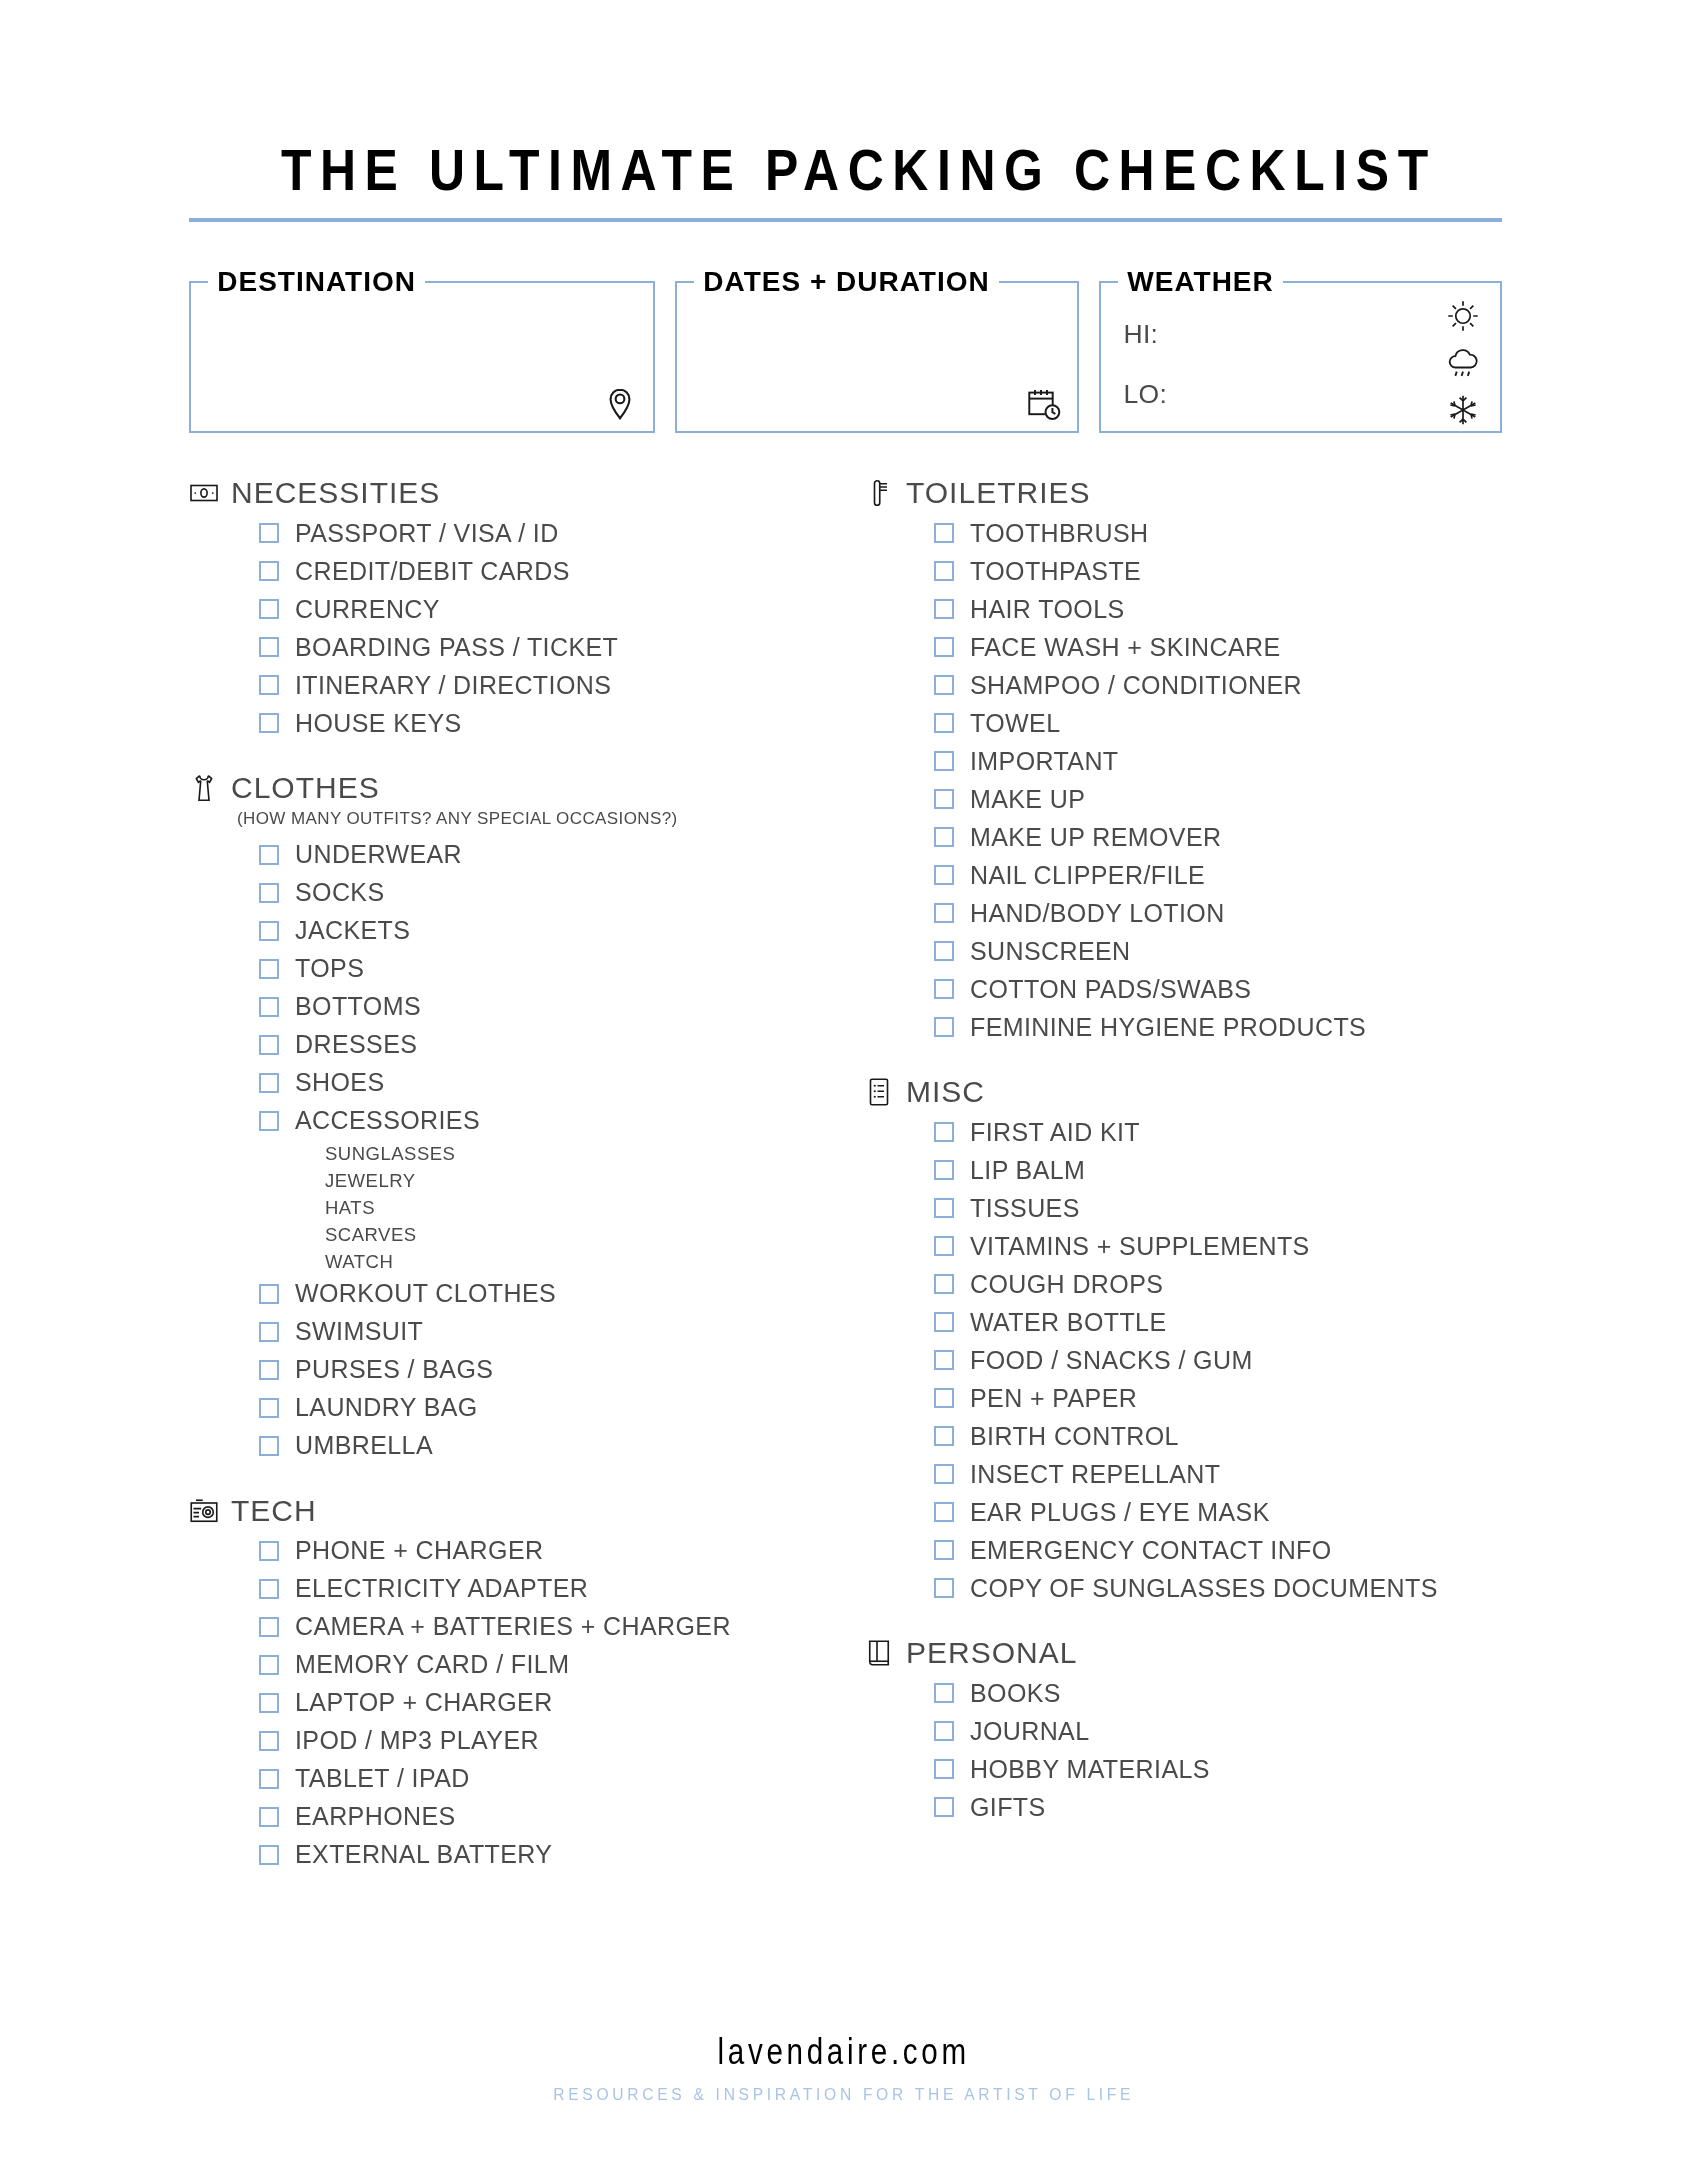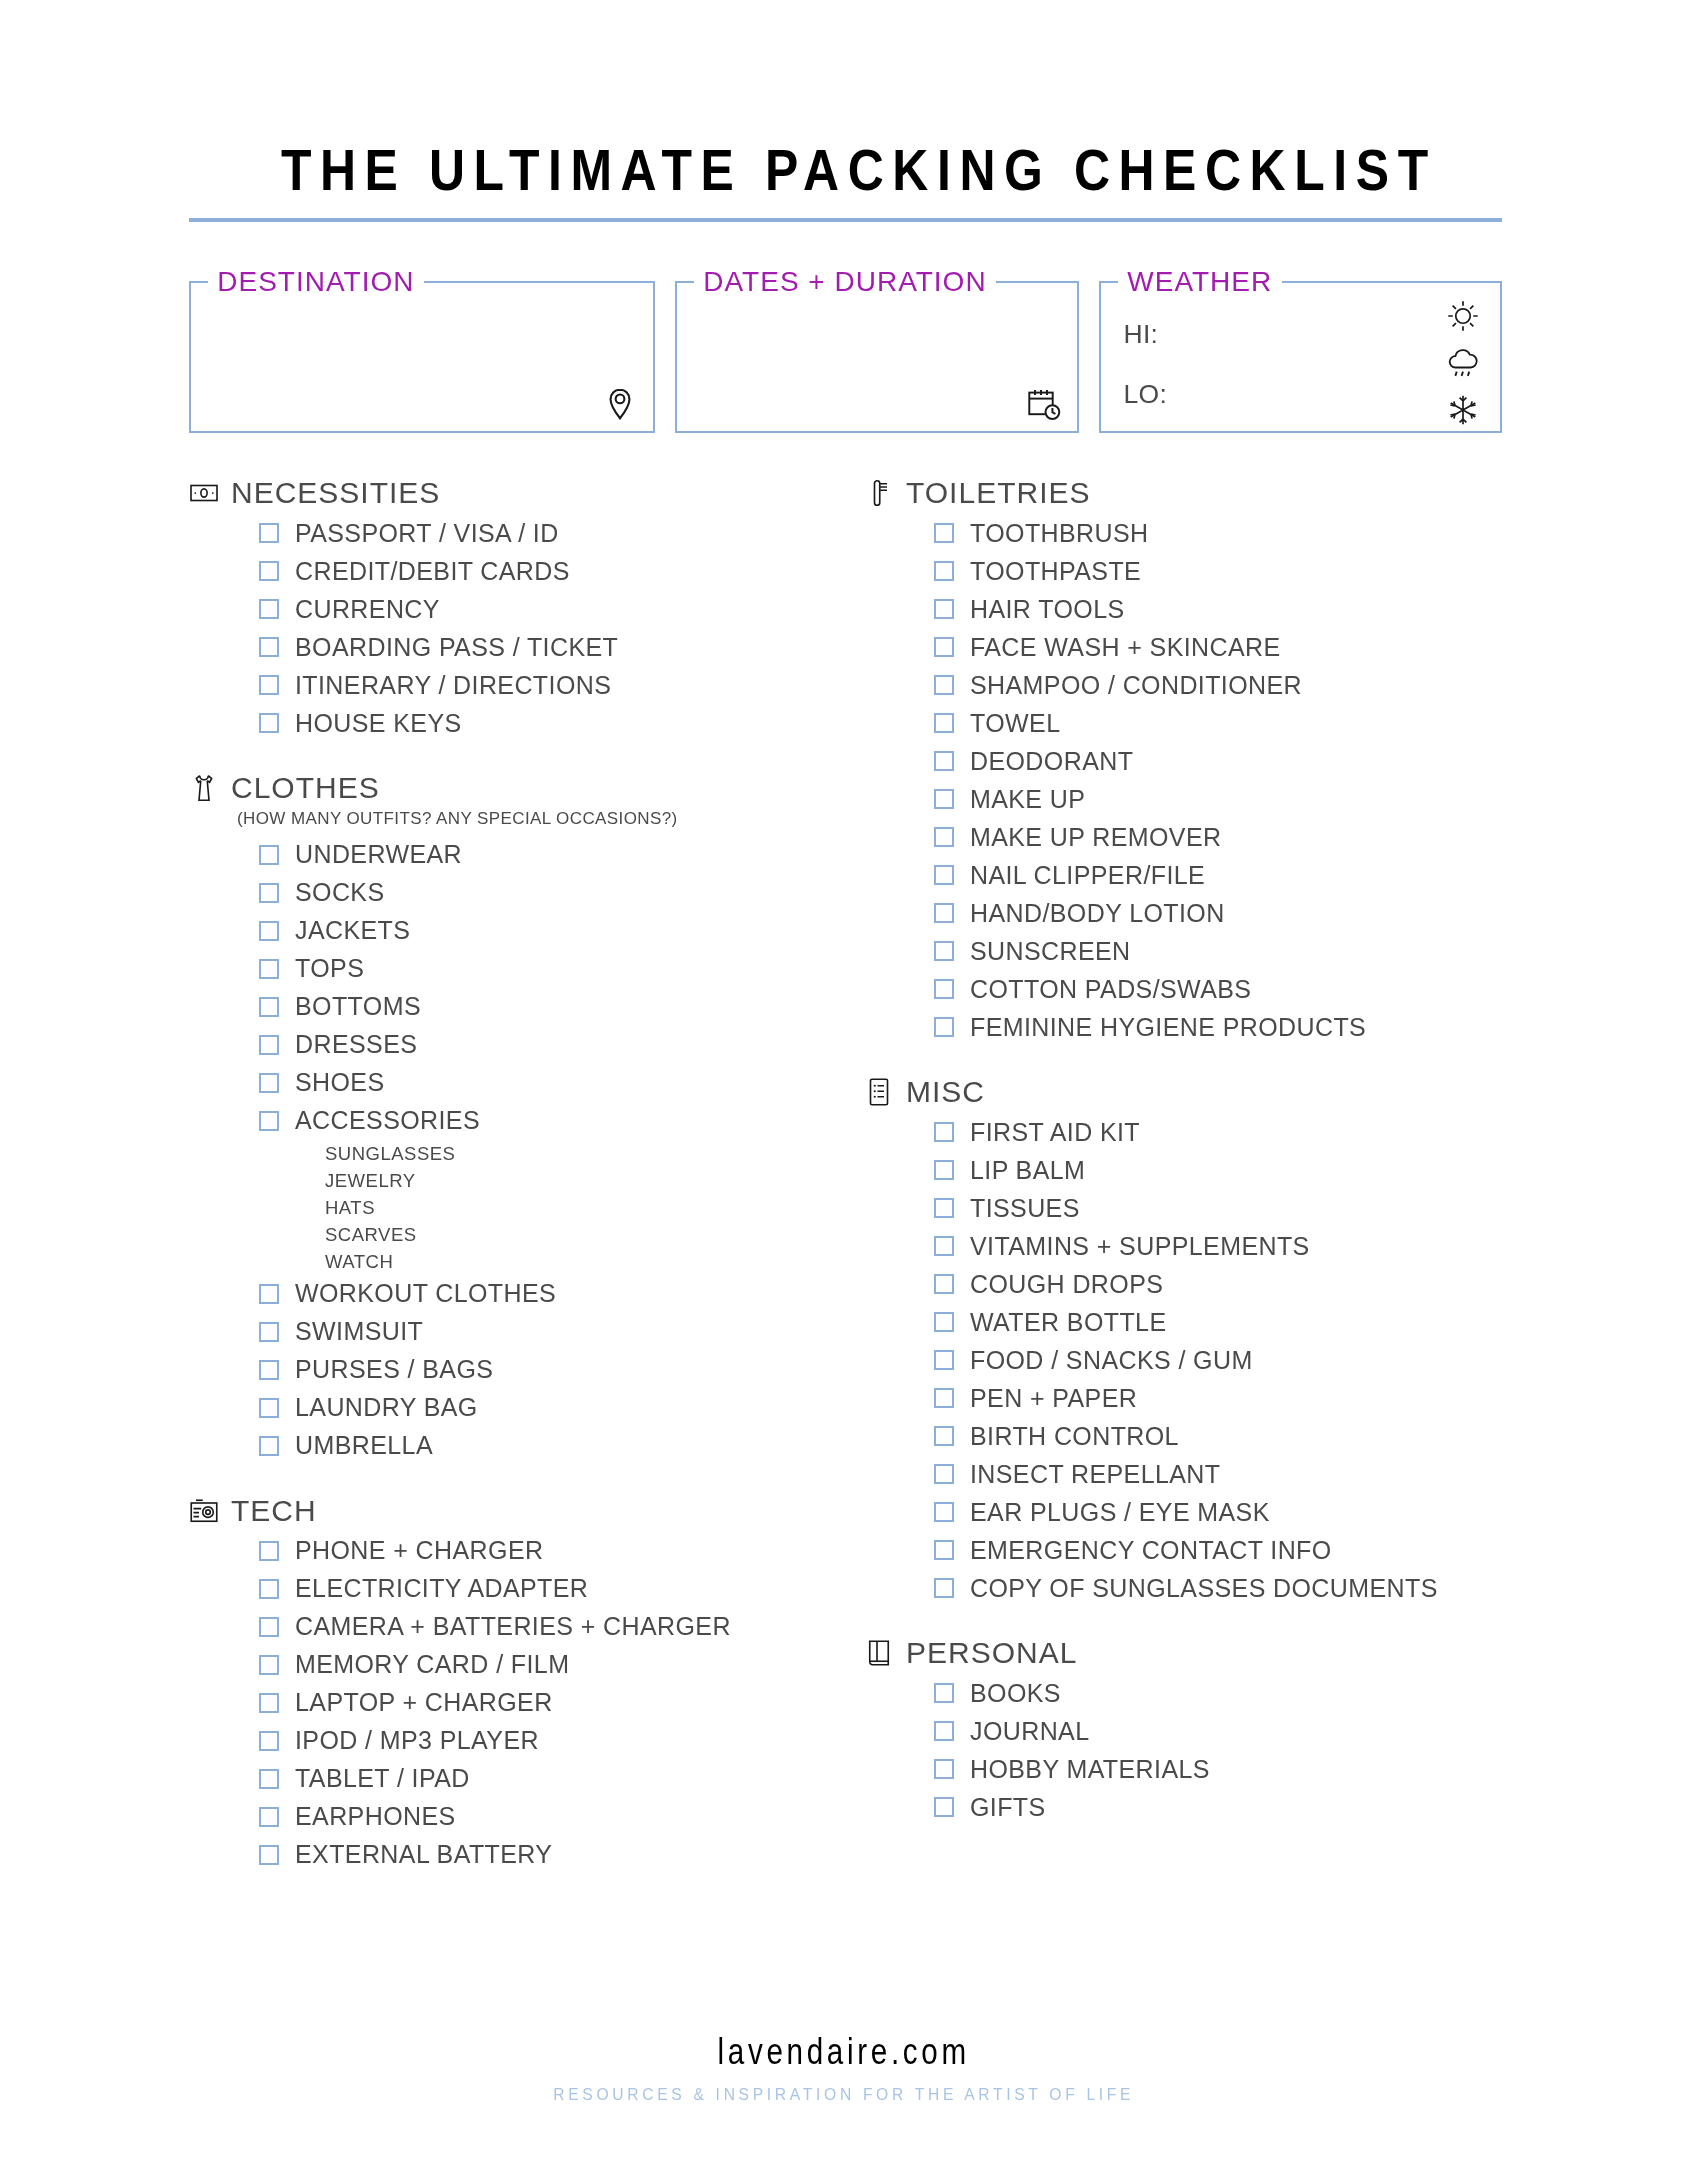--- a/index.html
+++ b/index.html
@@ -60,23 +60,23 @@
   .fbox.destination { width: 466px; }
   .fbox.dates { width: 404px; }
   .fbox.weather { width: 397px; flex: 1; }
 
   .fbox-legend {
     position: absolute;
     top: -18.5px; left: 17px;
     background: #ffffff;
     padding: 0 9.3px;
     font-size: 28px;
-    font-weight: 400;
+    font-weight: 700;
     letter-spacing: 1px;
-    color: #a21caf;
+    color: #000000;
     white-space: nowrap;
     line-height: 34px;
   }
 
   .fbox-icon {
     position: absolute;
     right: 14.6px; bottom: 9.3px;
     width: 36px; height: 36px;
     color: #1a1a1a;
   }
@@ -480,21 +480,21 @@
           <div class="citem">
               <span class="cbox"></span>
               <span class="clabel">SHAMPOO / CONDITIONER</span>
             </div>
           <div class="citem">
               <span class="cbox"></span>
               <span class="clabel">TOWEL</span>
             </div>
           <div class="citem">
               <span class="cbox"></span>
-              <span class="clabel">DEODORANT</span>
+              <span class="clabel">IMPORTANT</span>
             </div>
           <div class="citem">
               <span class="cbox"></span>
               <span class="clabel">MAKE UP</span>
             </div>
           <div class="citem">
               <span class="cbox"></span>
               <span class="clabel">MAKE UP REMOVER</span>
             </div>
           <div class="citem">

